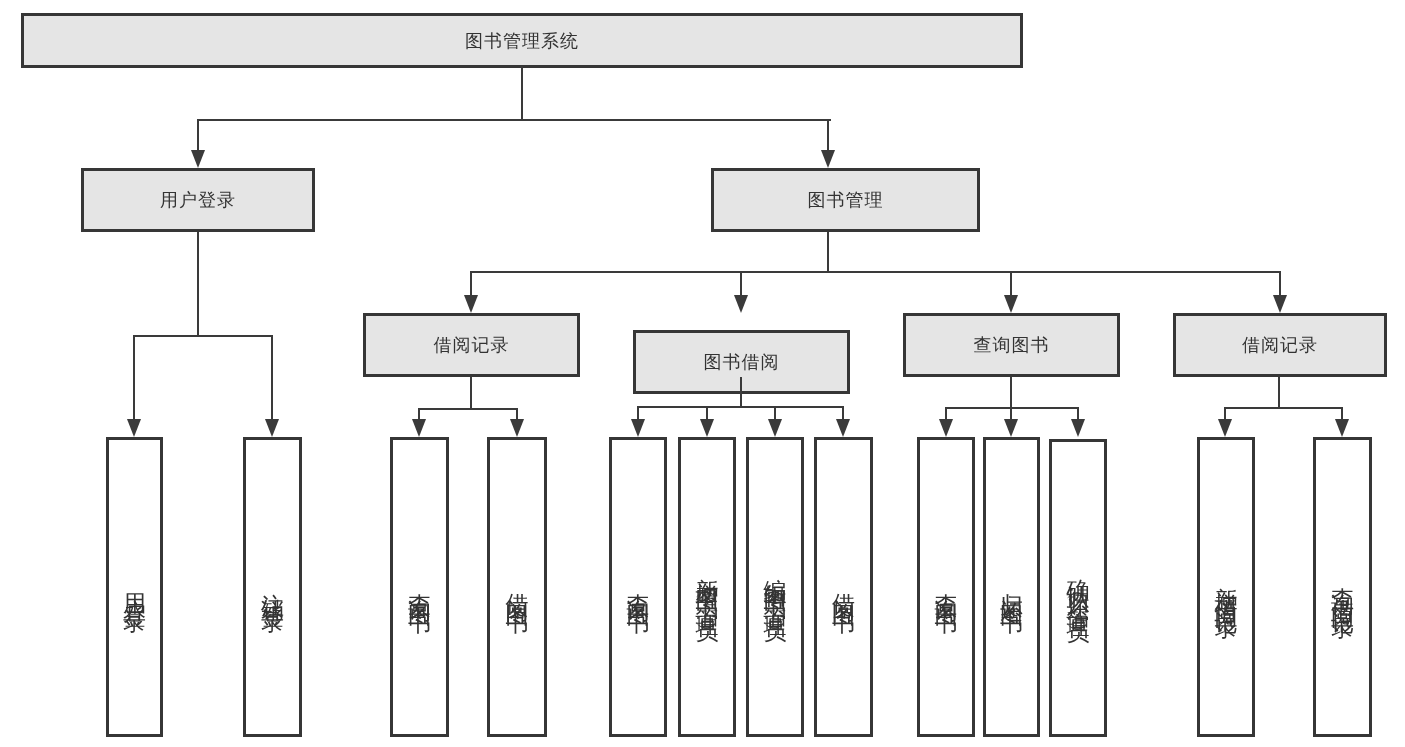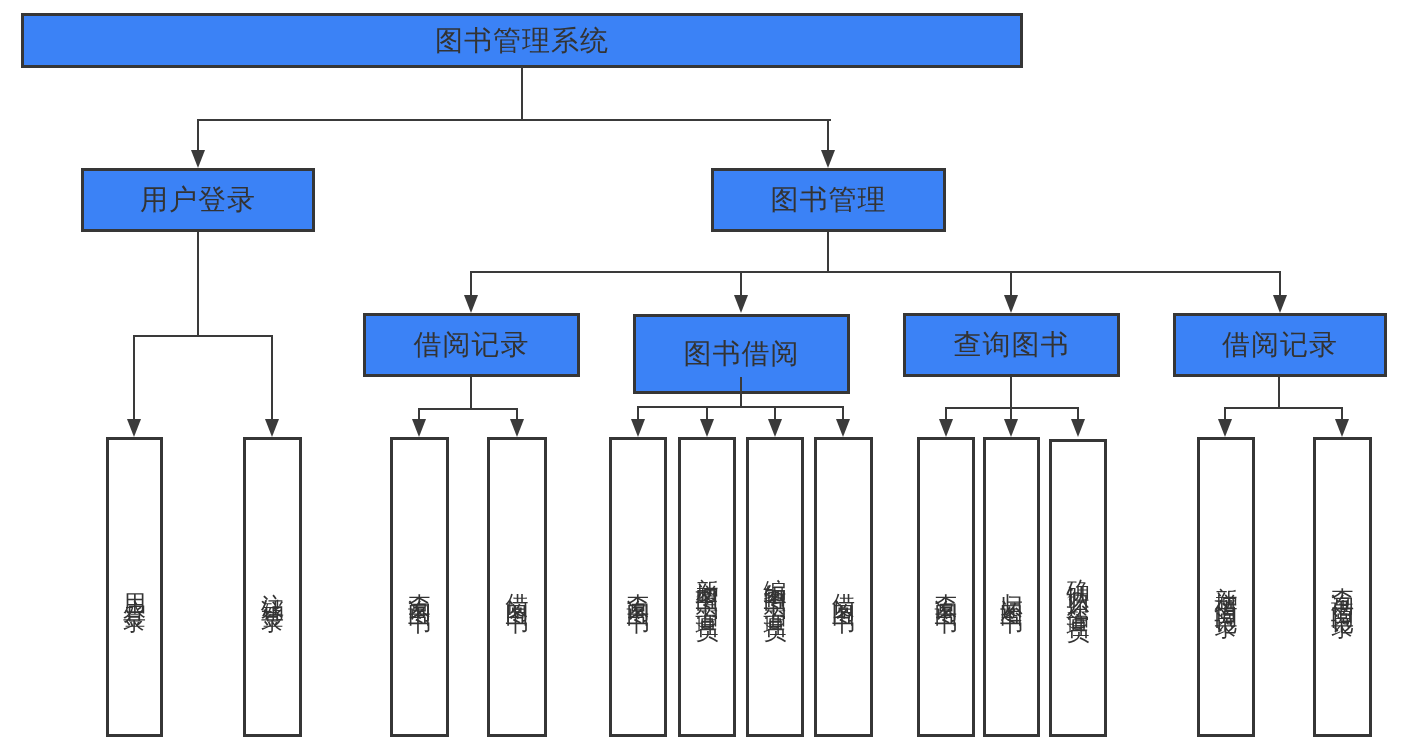--- a/index.html
+++ b/index.html
@@ -4,23 +4,23 @@
 <style>
   html,body { margin:0; padding:0; background:#fff; }
   .canvas {
     position:relative; width:1405px; height:747px;
     background:#fff; overflow:hidden;
     font-family:"DejaVu Sans","Liberation Sans",sans-serif;
     --line:#3a3a3a; --border:#363636; --text:#333333; --wm:#a2a2a6;
   }
   .hbox {
     position:absolute; box-sizing:border-box;
-    border:3px solid var(--border); background:#3b82f6;
+    border:3px solid var(--border); background:#e5e5e5;
     display:flex; align-items:center; justify-content:center;
-    font-size:28px; color:var(--text); letter-spacing:1px;
+    font-size:18px; color:var(--text); letter-spacing:1px;
     white-space:nowrap;
   }
   .vbox {
     position:absolute; box-sizing:border-box;
     border:3px solid var(--border); background:#fff;
     display:flex; align-items:center; justify-content:center;
   }
   .vtext {
     writing-mode:vertical-rl; text-orientation:mixed;
     font-size:23px; color:var(--text); letter-spacing:6px;
@@ -45,29 +45,29 @@
 <div class="canvas" style="--line: #3a3a3a; --border: #363636; --text: #333333; --wm: #a2a2a6; background: rgb(255, 255, 255);">
 
   <div class="hbox" style="left:21px;top:13px;width:1002px;height:55px">
     <span>图书管理系统</span>
   </div>
 
   <div class="hbox" style="left:81px;top:168px;width:234px;height:64px">
     <span>用户登录</span>
   </div>
 
-  <div class="hbox" style="left:711px;top:168px;width:235px;height:64px">
+  <div class="hbox" style="left:711px;top:168px;width:269px;height:64px">
     <span>图书管理</span>
   </div>
 
   <div class="hbox" style="left:363px;top:313px;width:217px;height:64px">
     <span>借阅记录</span>
   </div>
 
-  <div class="hbox" style="left:633px;top:314px;width:217px;height:80px">
+  <div class="hbox" style="left:633px;top:330px;width:217px;height:64px">
     <span>图书借阅</span>
   </div>
 
   <div class="hbox" style="left:903px;top:313px;width:217px;height:64px">
     <span>查询图书</span>
   </div>
 
   <div class="hbox" style="left:1173px;top:313px;width:214px;height:64px">
     <span>借阅记录</span>
   </div>

